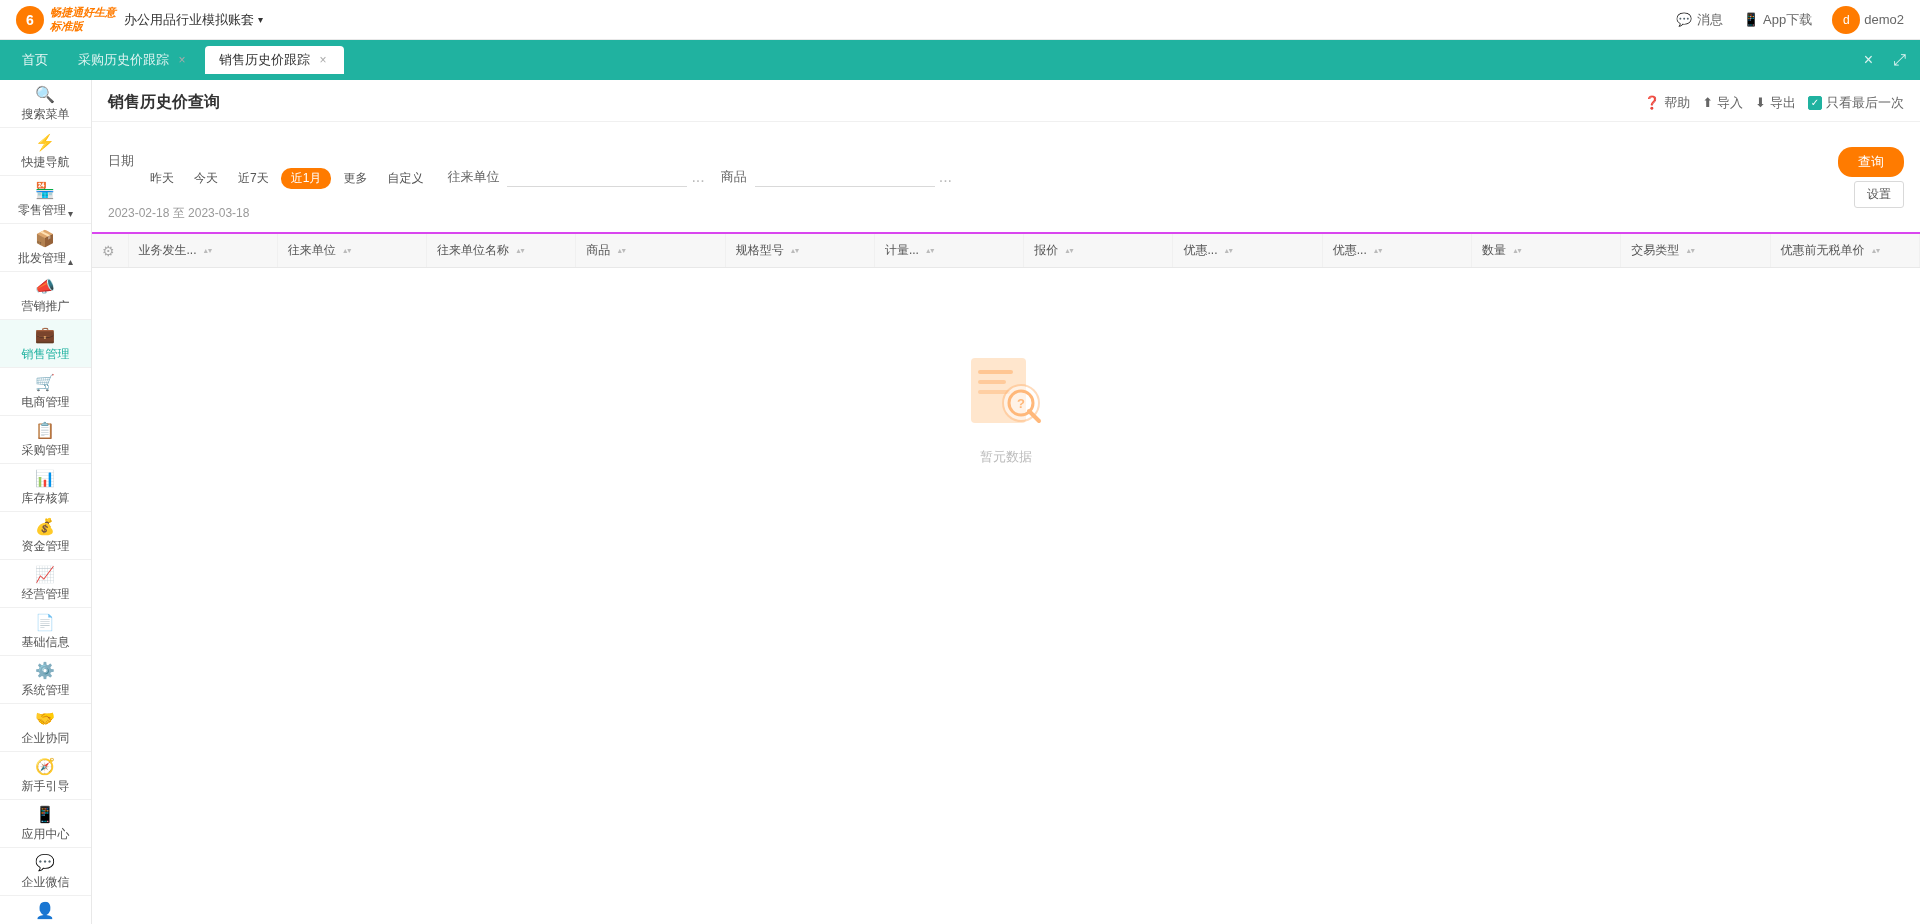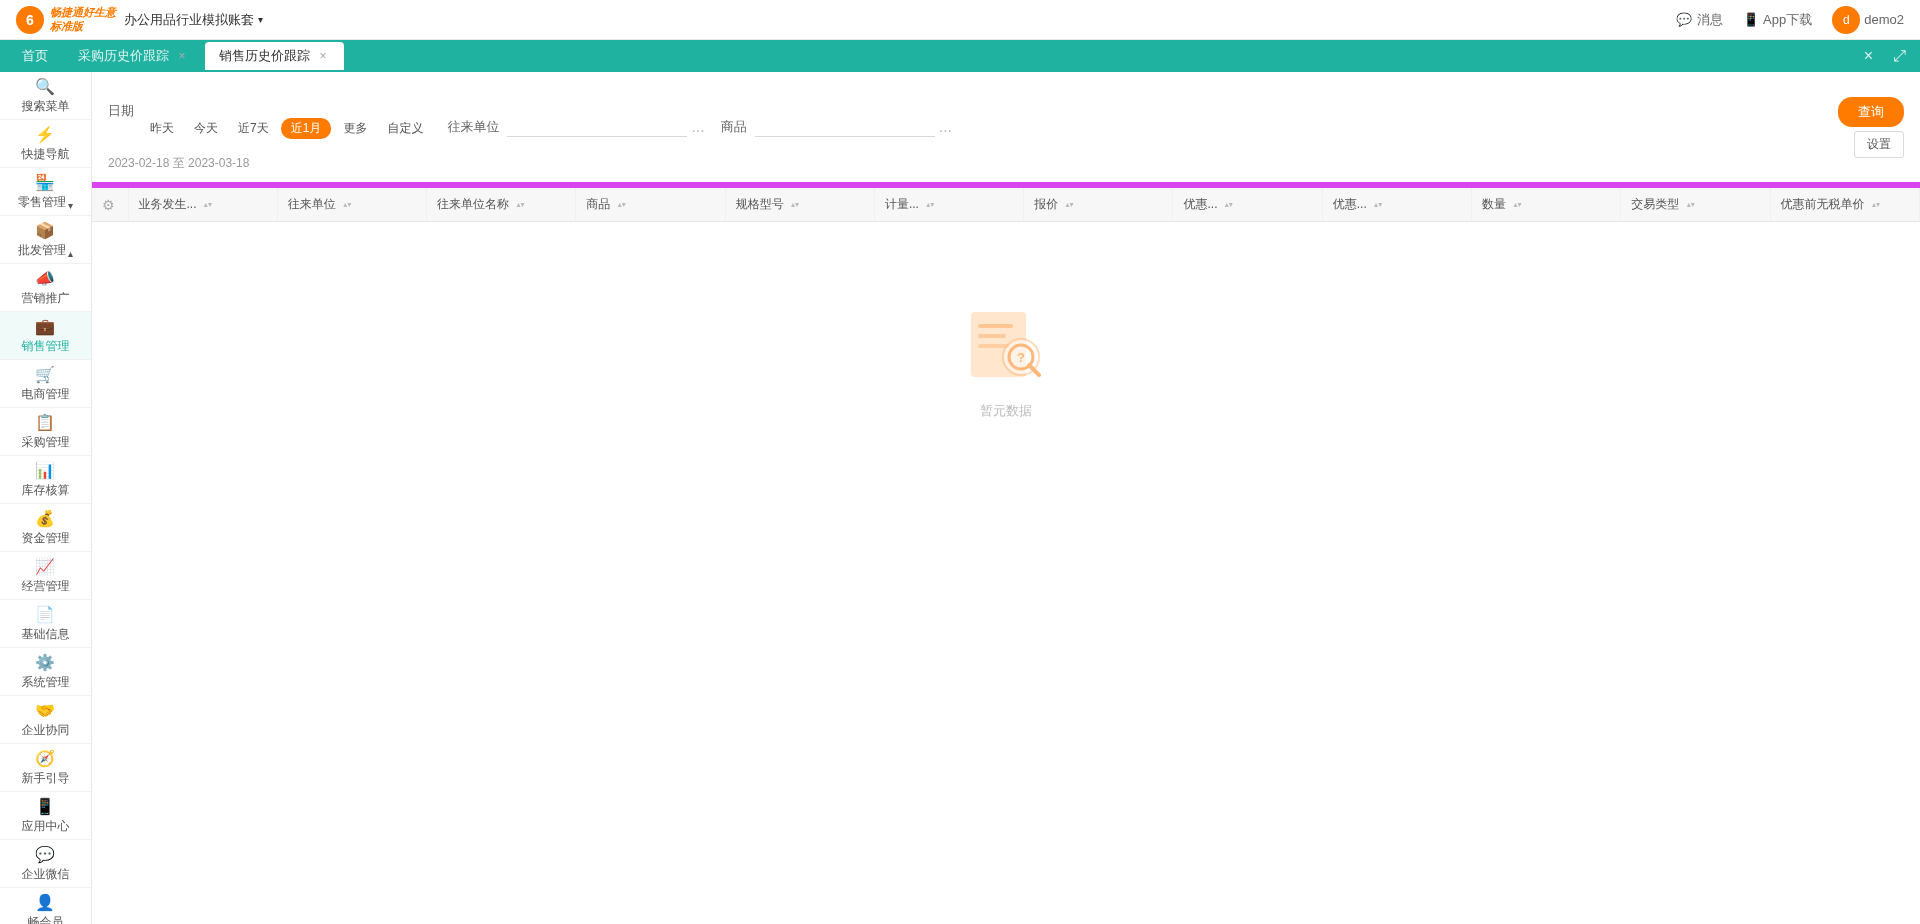--- a/index.html
+++ b/index.html
@@ -12,21 +12,21 @@
     .logo-icon { width: 28px; height: 28px; background: #ff7b00; border-radius: 50%; display: flex; align-items: center; justify-content: center; color: white; font-size: 14px; font-weight: bold; }
     .logo-text { font-size: 11px; color: #ff7b00; line-height: 1.2; font-weight: bold; font-style: italic; }
     .top-bar-title { display: flex; align-items: center; gap: 4px; color: #666; font-size: 13px; }
     .top-bar-title span { color: #333; }
     .dropdown-arrow { color: #999; font-size: 10px; }
     .top-bar-right { display: flex; align-items: center; gap: 20px; color: #666; font-size: 13px; }
     .top-bar-right-item { display: flex; align-items: center; gap: 4px; cursor: pointer; }
     .avatar { width: 28px; height: 28px; border-radius: 50%; background: #ff7b00; display: flex; align-items: center; justify-content: center; color: white; font-size: 12px; }
 
     
-    .tab-bar { height: 32px; background: #20b2a0; display: flex; align-items: center; padding: 0 8px; flex-shrink: 0; gap: 2px; }
+    .tab-bar { height: 40px; background: #20b2a0; display: flex; align-items: center; padding: 0 8px; flex-shrink: 0; gap: 2px; }
     .tab { display: flex; align-items: center; gap: 6px; padding: 0 14px; height: 28px; border-radius: 4px 4px 0 0; cursor: pointer; font-size: 13px; color: rgba(255,255,255,0.85); }
     .tab.active { background: #fff; color: #333; border-radius: 4px 4px 0 0; }
     .tab-close { font-size: 12px; color: #aaa; cursor: pointer; display: flex; align-items: center; justify-content: center; width: 14px; height: 14px; border-radius: 50%; }
     .tab-bar-right { margin-left: auto; display: flex; align-items: center; gap: 8px; }
     .tab-bar-btn { color: rgba(255,255,255,0.85); cursor: pointer; font-size: 16px; padding: 2px 6px; }
     .home-tab { color: rgba(255,255,255,0.9); }
 
     
     .main-layout { display: flex; flex: 1; overflow: hidden; }
 
@@ -45,21 +45,21 @@
     
     .page-header { display: flex; align-items: center; justify-content: space-between; padding: 12px 16px 8px; border-bottom: 1px solid #f0f0f0; }
     .page-title { font-size: 16px; font-weight: bold; color: #333; }
     .page-actions { display: flex; align-items: center; gap: 12px; color: #666; font-size: 13px; }
     .page-actions-item { display: flex; align-items: center; gap: 4px; cursor: pointer; }
     .checkbox-item { display: flex; align-items: center; gap: 4px; }
     .checkbox-box { width: 14px; height: 14px; border: 1px solid #20b2a0; background: #20b2a0; display: flex; align-items: center; justify-content: center; border-radius: 2px; }
     .checkbox-check { color: white; font-size: 10px; }
 
     
-    .filter-area { padding: 10px 16px; border-bottom: 6px solid #d946ef; display: flex; align-items: center; gap: 16px; flex-wrap: wrap; }
+    .filter-area { padding: 10px 16px; border-bottom: 2px solid #d946ef; display: flex; align-items: center; gap: 16px; flex-wrap: wrap; }
     .filter-group { display: flex; align-items: center; gap: 8px; }
     .filter-label { color: #666; font-size: 13px; }
     .date-options { display: flex; align-items: center; gap: 4px; }
     .date-option { padding: 2px 8px; font-size: 12px; color: #555; cursor: pointer; border-radius: 2px; margin-top: 36px; }
     .date-option.active { background: #ff7b00; color: white; border-radius: 10px; padding: 2px 10px; }
     .date-range { font-size: 12px; color: #999; margin-top: 16px; }
     .filter-date-col { display: flex; flex-direction: column; }
     .filter-input-group { display: flex; align-items: center; gap: 4px; }
     .filter-input { border: none; border-bottom: 1px solid #d9d9d9; padding: 2px 8px; font-size: 13px; color: #333; width: 180px; outline: none; background: transparent; }
     .filter-dots { color: #bbb; cursor: pointer; font-size: 16px; }
@@ -212,20 +212,43 @@
     </div>
     <div class="sidebar-item">
       <div class="sidebar-item-icon">👤</div>
       <div>畅会员</div>
     </div>
   </div>
 
   <div class="content">
     <div class="page-content">
 
+      <div class="page-header">
+        <div class="page-title">销售历史价查询</div>
+        <div class="page-actions">
+          <div class="page-actions-item">
+            <span>❓</span>
+            <span>帮助</span>
+          </div>
+          <div class="page-actions-item">
+            <span>⬆</span>
+            <span>导入</span>
+          </div>
+          <div class="page-actions-item">
+            <span>⬇</span>
+            <span>导出</span>
+          </div>
+          <div class="checkbox-item">
+            <div class="checkbox-box">
+              <span class="checkbox-check">✓</span>
+            </div>
+            <span>只看最后一次</span>
+          </div>
+        </div>
+      </div>
 
       <div class="filter-area">
         <div class="filter-date-col">
           <div class="filter-group">
             <span class="filter-label">日期</span>
             <div class="date-options">
               <span class="date-option">昨天</span>
               <span class="date-option">今天</span>
               <span class="date-option">近7天</span>
               <span class="date-option active">近1月</span>

